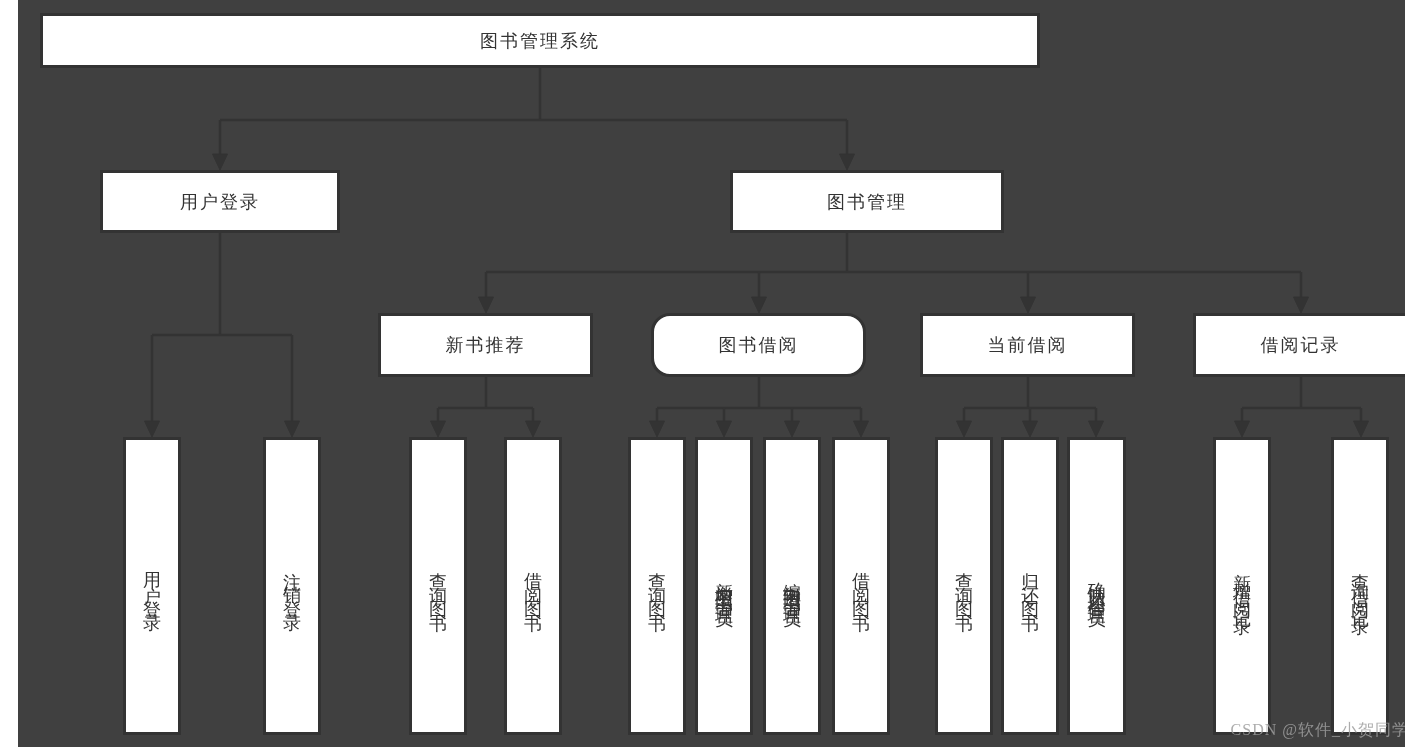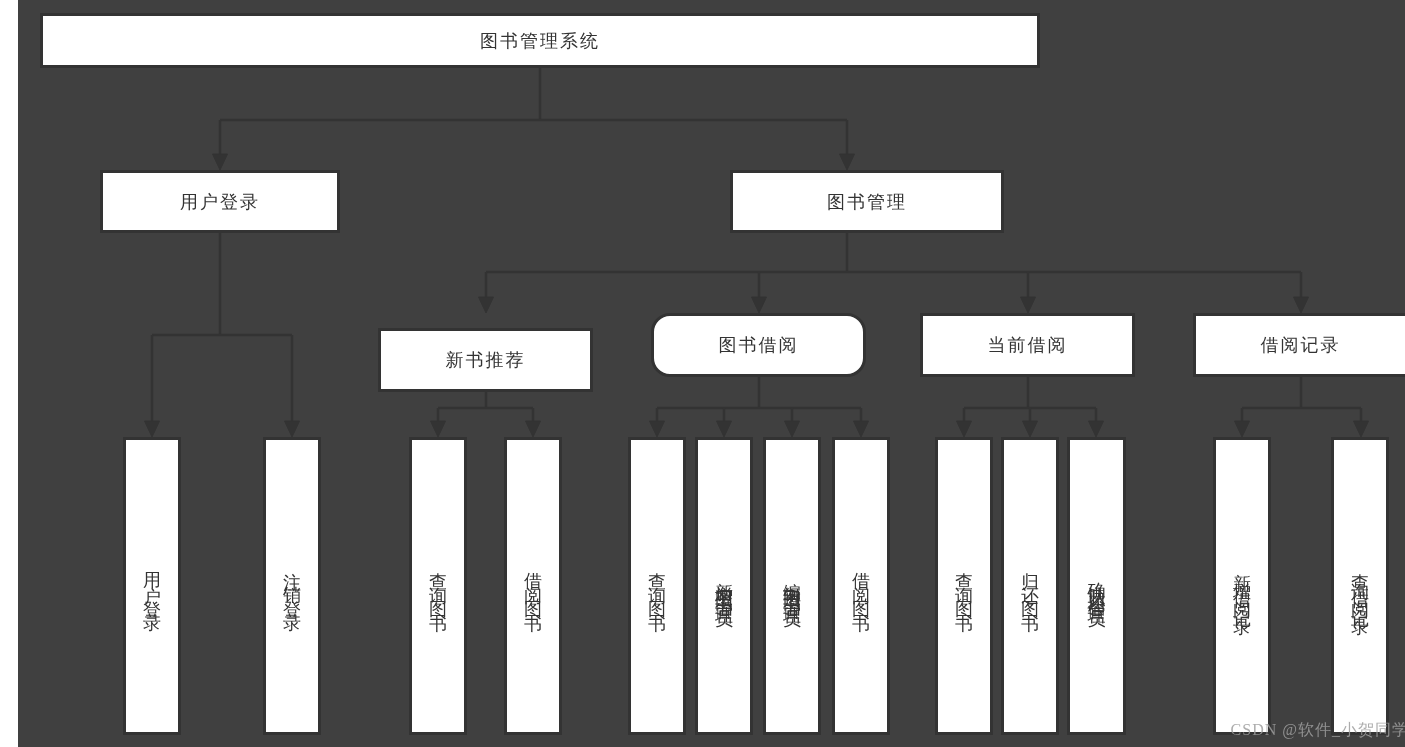--- a/index.html
+++ b/index.html
@@ -127,21 +127,21 @@
     <span>图书管理系统</span>
   </div>
 
   <div class="node" style="left:82px;top:170px;width:240px;height:63px;">
     <span>用户登录</span>
   </div>
   <div class="node" style="left:712px;top:170px;width:274px;height:63px;">
     <span>图书管理</span>
   </div>
 
-  <div class="node" style="left:360px;top:328px;width:215px;height:64px;">
+  <div class="node" style="left:360px;top:313px;width:215px;height:64px;">
     <span>新书推荐</span>
   </div>
   <div class="node" style="left:633px;top:313px;width:215px;height:64px;border-radius:19px;">
     <span>图书借阅</span>
   </div>
   <div class="node" style="left:1175px;top:313px;width:215px;height:64px;">
     <span>借阅记录</span>
   </div>
   <div class="node" style="left:902px;top:313px;width:215px;height:64px;">
     <span>当前借阅</span>

